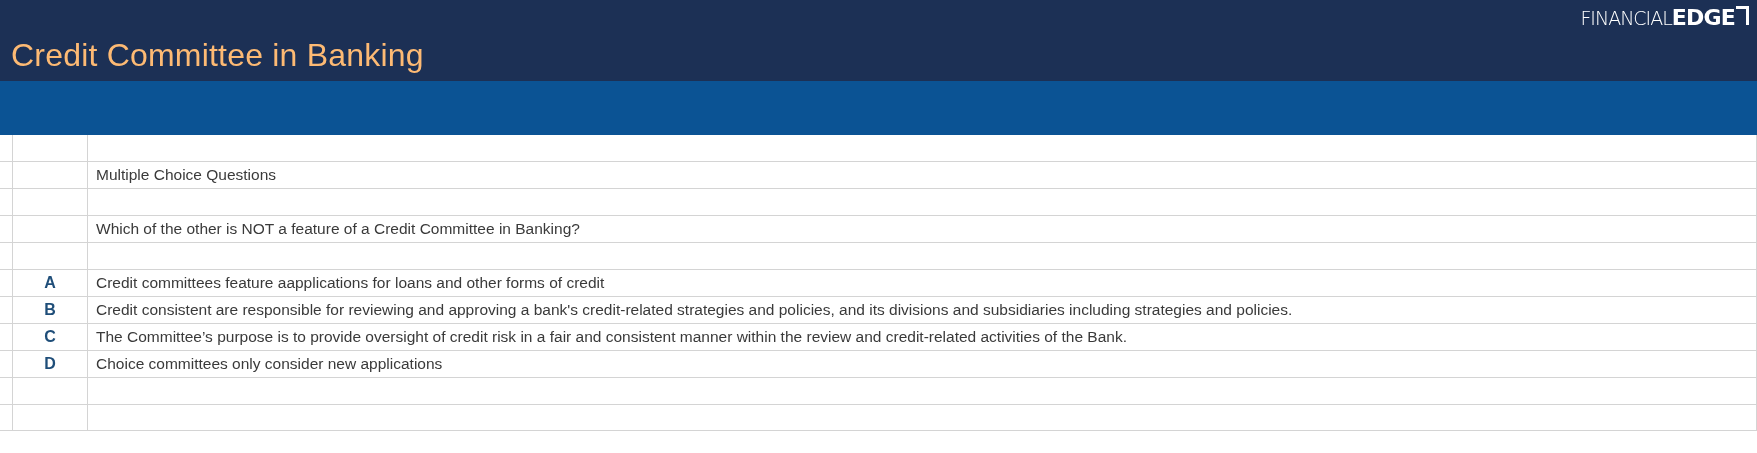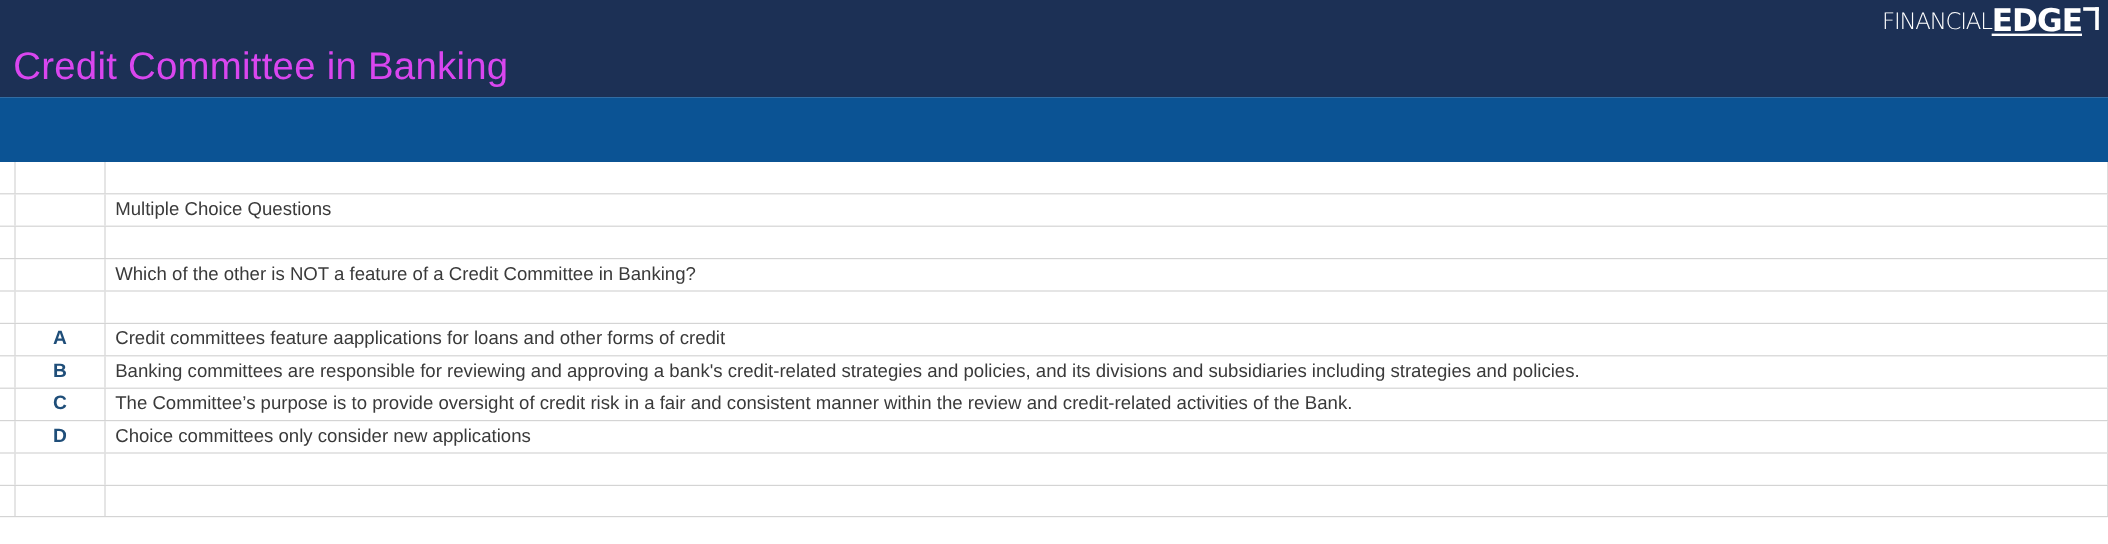--- a/index.html
+++ b/index.html
@@ -32,21 +32,21 @@
     background: #1c3055;
     overflow: hidden;
   }
 
   .header-title {
     position: absolute;
     left: 11px;
     top: 36px;
     font-size: 32px;
     font-weight: 400;
-    color: #d946ef;
+    color: #fdba74;
     letter-spacing: 0.2px;
     white-space: nowrap;
     line-height: 38px;
   }
 
   .logo {
     position: absolute;
     right: 8px;
     top: 5px;
     height: 26px;
@@ -62,23 +62,22 @@
   }
   .logo-light {
     font-weight: 300;
     font-family: "DejaVu Sans", sans-serif;
     font-size: 19px;
     letter-spacing: -1px;
   }
   .logo-bold {
     font-weight: 700;
     font-family: "DejaVu Sans", sans-serif;
-    font-size: 26px;
+    font-size: 22px;
     letter-spacing: -0.8px;
-    text-decoration: underline;
   }
   .logo-bracket {
     position: relative;
     display: inline-block;
     width: 13px;
     height: 22px;
     margin-left: 1px;
     top: 1px;
   }
   .logo-bracket::before {
@@ -211,21 +210,21 @@
 
     <div class="row row-h27">
       <div class="cell-gutter"></div>
       <div class="cell-letter">A</div>
       <div class="cell-main">Credit committees feature aapplications for loans and other forms of credit</div>
     </div>
 
     <div class="row row-h27">
       <div class="cell-gutter"></div>
       <div class="cell-letter">B</div>
-      <div class="cell-main">Banking committees are responsible for reviewing and approving  a bank's credit-related strategies and policies, and its divisions and subsidiaries including strategies and policies.</div>
+      <div class="cell-main">Credit consistent are responsible for reviewing and approving  a bank's credit-related strategies and policies, and its divisions and subsidiaries including strategies and policies.</div>
     </div>
 
     <div class="row row-h27">
       <div class="cell-gutter"></div>
       <div class="cell-letter">C</div>
       <div class="cell-main">The Committee’s purpose is to provide oversight of credit risk in a fair and consistent manner within the review and credit-related activities of the Bank.</div>
     </div>
 
     <div class="row row-h27">
       <div class="cell-gutter"></div>

